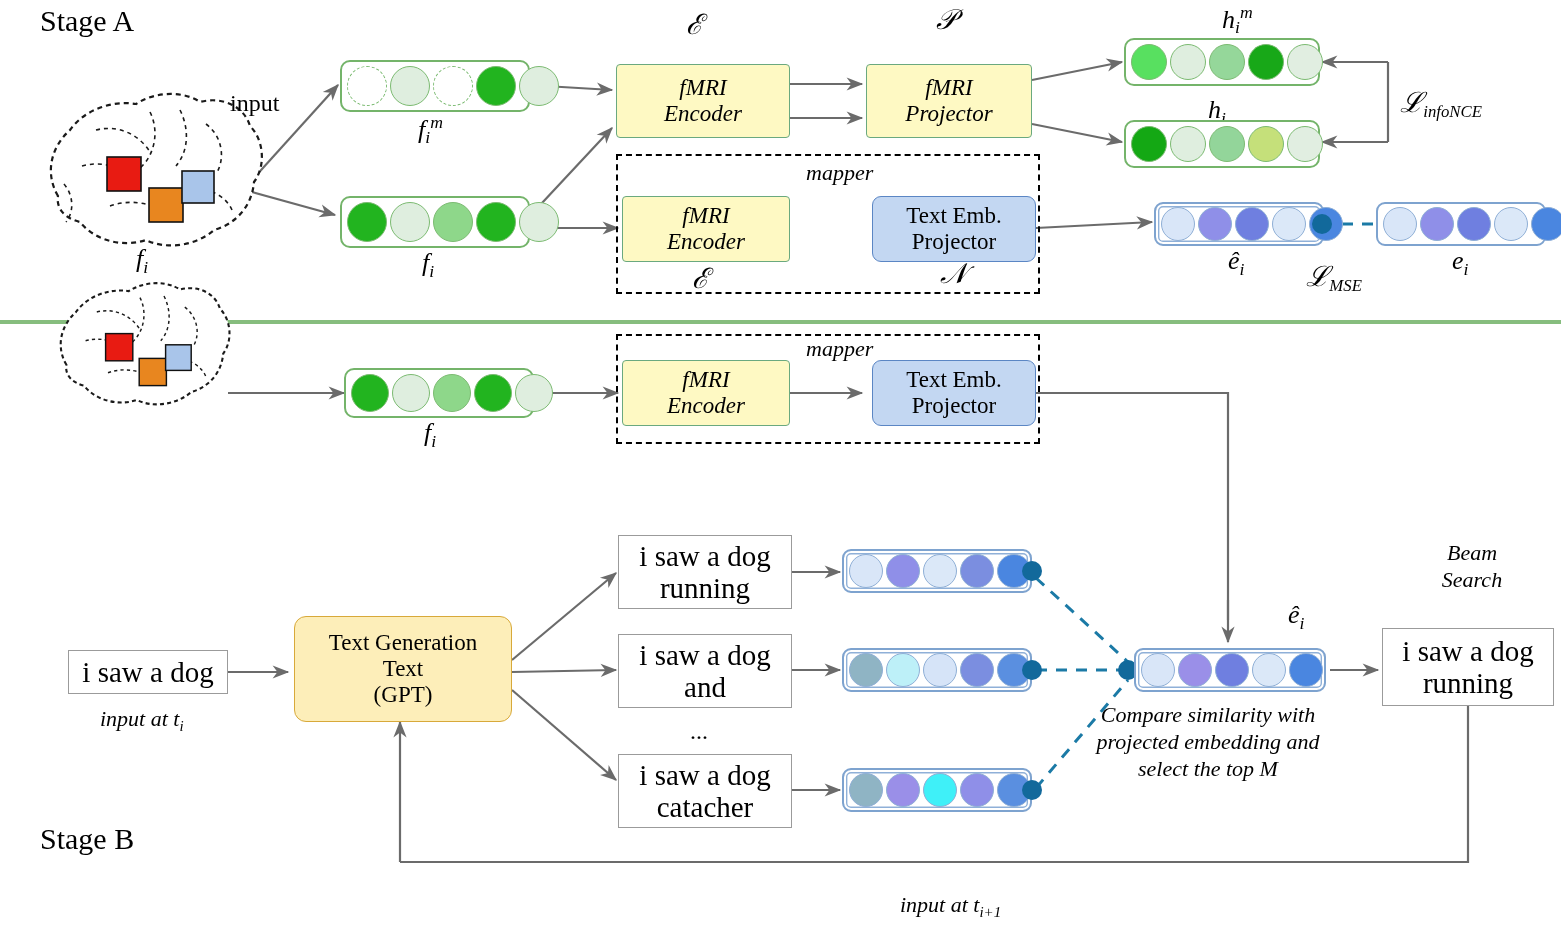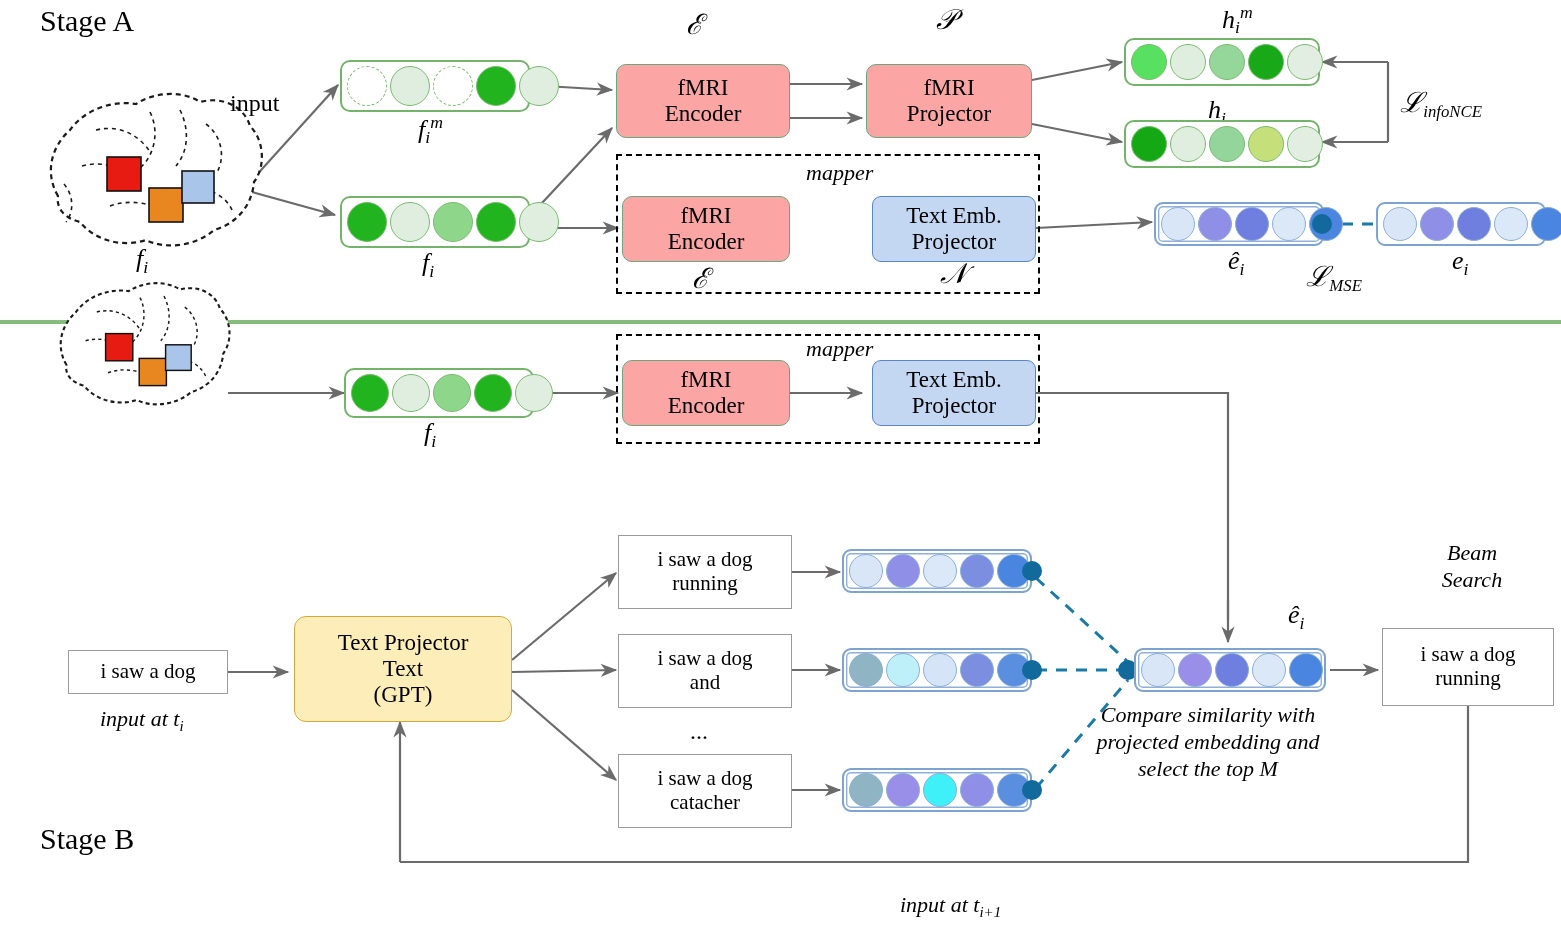--- a/index.html
+++ b/index.html
@@ -12,24 +12,24 @@
   .stage-lbl{font-size:30px;}
   .mask-lbl{font-size:24px;}
   .mathit{font-style:italic;font-family:"Liberation Serif",serif;}
   .sub{font-size:0.68em;vertical-align:-0.32em;font-style:italic;}
   .sup{font-size:0.68em;vertical-align:0.55em;font-style:italic;}
   .cal{font-family:"Liberation Serif",serif;font-style:italic;font-size:28px;}
 
   
   .box{position:absolute;box-sizing:border-box;display:flex;align-items:center;
        justify-content:center;text-align:center;line-height:1.12;}
-  .green-box{background:#fca5a5;border:1.6px solid #6aa97f;border-radius:10px;font-size:23px;}
+  .green-box{background:#fef9c3;border:1.6px solid #6aa97f;border-radius:4px;font-size:23px;font-style:italic;}
   .blue-box{background:#c3d7f2;border:1.6px solid #5b86c4;border-radius:9px;font-size:23px;}
   .yellow-box{background:#fdeeb9;border:1.8px solid #d8a93a;border-radius:12px;font-size:23px;}
-  .gray-box{background:#ffffff;border:1.7px solid #9b9b9b;font-size:21px;}
+  .gray-box{background:#ffffff;border:1.7px solid #9b9b9b;font-size:29px;}
   .dashed-box{position:absolute;border:2.4px dashed #000;background:transparent;box-sizing:border-box;}
 
   
   .vec{position:absolute;box-sizing:border-box;display:flex;align-items:center;
        border-radius:10px;padding:0 5px;gap:3px;}
   .vec.green{border:2px solid #74b46a;background:#fff;}
   .vec.blue{border:2px solid #7ea3cf;background:#fff;border-radius:9px;}
   .vec.blue.dbl{box-shadow:inset 0 0 0 2px #fff, inset 0 0 0 3.4px #8fb0d8;}
   .dot{border-radius:50%;box-sizing:border-box;flex:0 0 auto;}
   .dot.g{border:1.6px solid #7cbb72;}
@@ -321,21 +321,21 @@
 
   <div class="box gray-box" style="left:68px;top:650px;width:160px;height:44px;">
     <span>i saw a dog</span>
   </div>
   <div class="lbl" style="left:100px;top:706px;font-size:22px;font-style:italic;">
     <span>input at t</span><span class="sub">i</span>
   </div>
 
   <div class="box yellow-box" style="left:294px;top:616px;width:218px;height:106px;">
     <span>
-      <span>Text Projector</span><br>
+      <span>Text Generation</span><br>
       <span>Text</span><br>
       <span>(GPT)</span>
     </span>
   </div>
 
   <div class="box gray-box" style="left:618px;top:535px;width:174px;height:74px;">
     <span>
       <span>i saw a dog</span><br>
       <span>running</span>
     </span>

